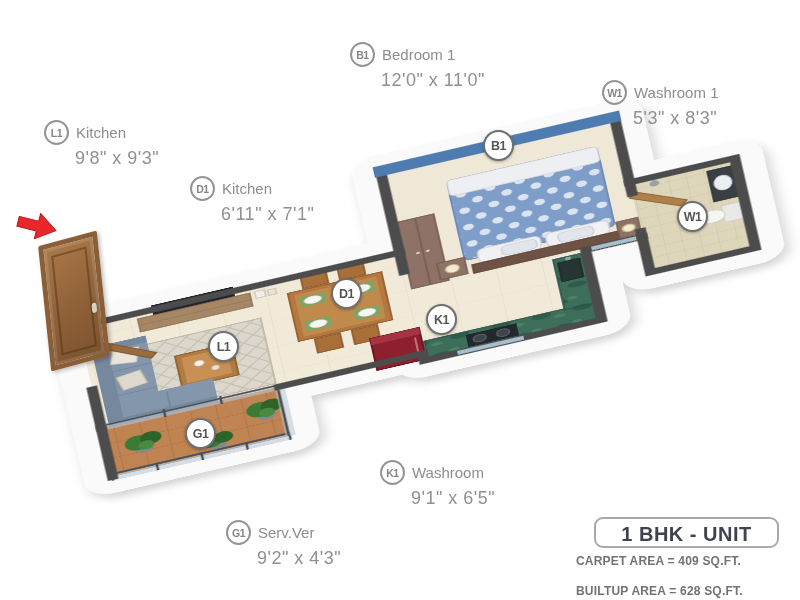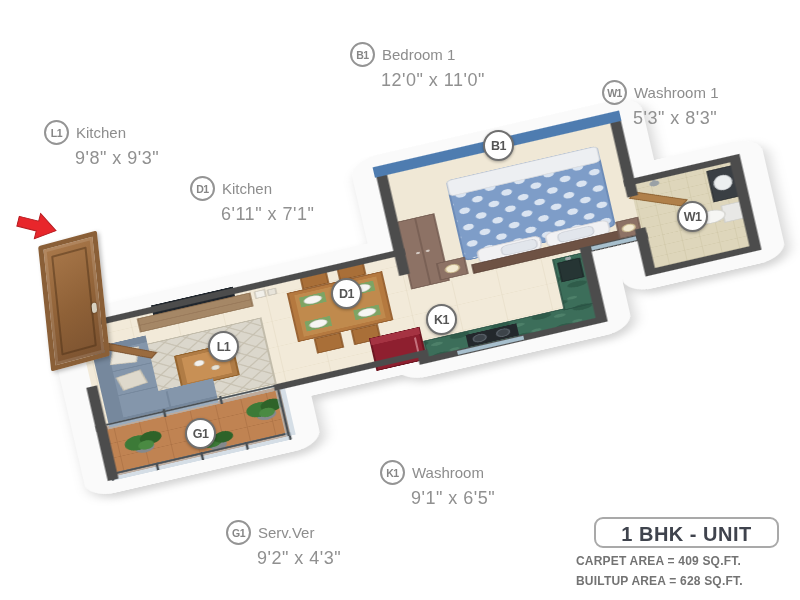--- a/index.html
+++ b/index.html
@@ -330,14 +330,14 @@
     <span class="label-name">Serv.Ver</span>
   </div>
   <div class="label-dims">9'2" x 4'3"</div>
 </div>
 
 <div class="unit-info">
   <div class="unit-box">
     <span>1 BHK - UNIT</span>
   </div>
   <div class="area-line">CARPET AREA = 409 SQ.FT.</div>
-  <div class="area-line" style="margin-top:1px;">BUILTUP AREA = 628 SQ.FT.</div>
+  <div class="area-line" style="margin-top:11px;">BUILTUP AREA = 628 SQ.FT.</div>
 </div>
 
 </body></html>

